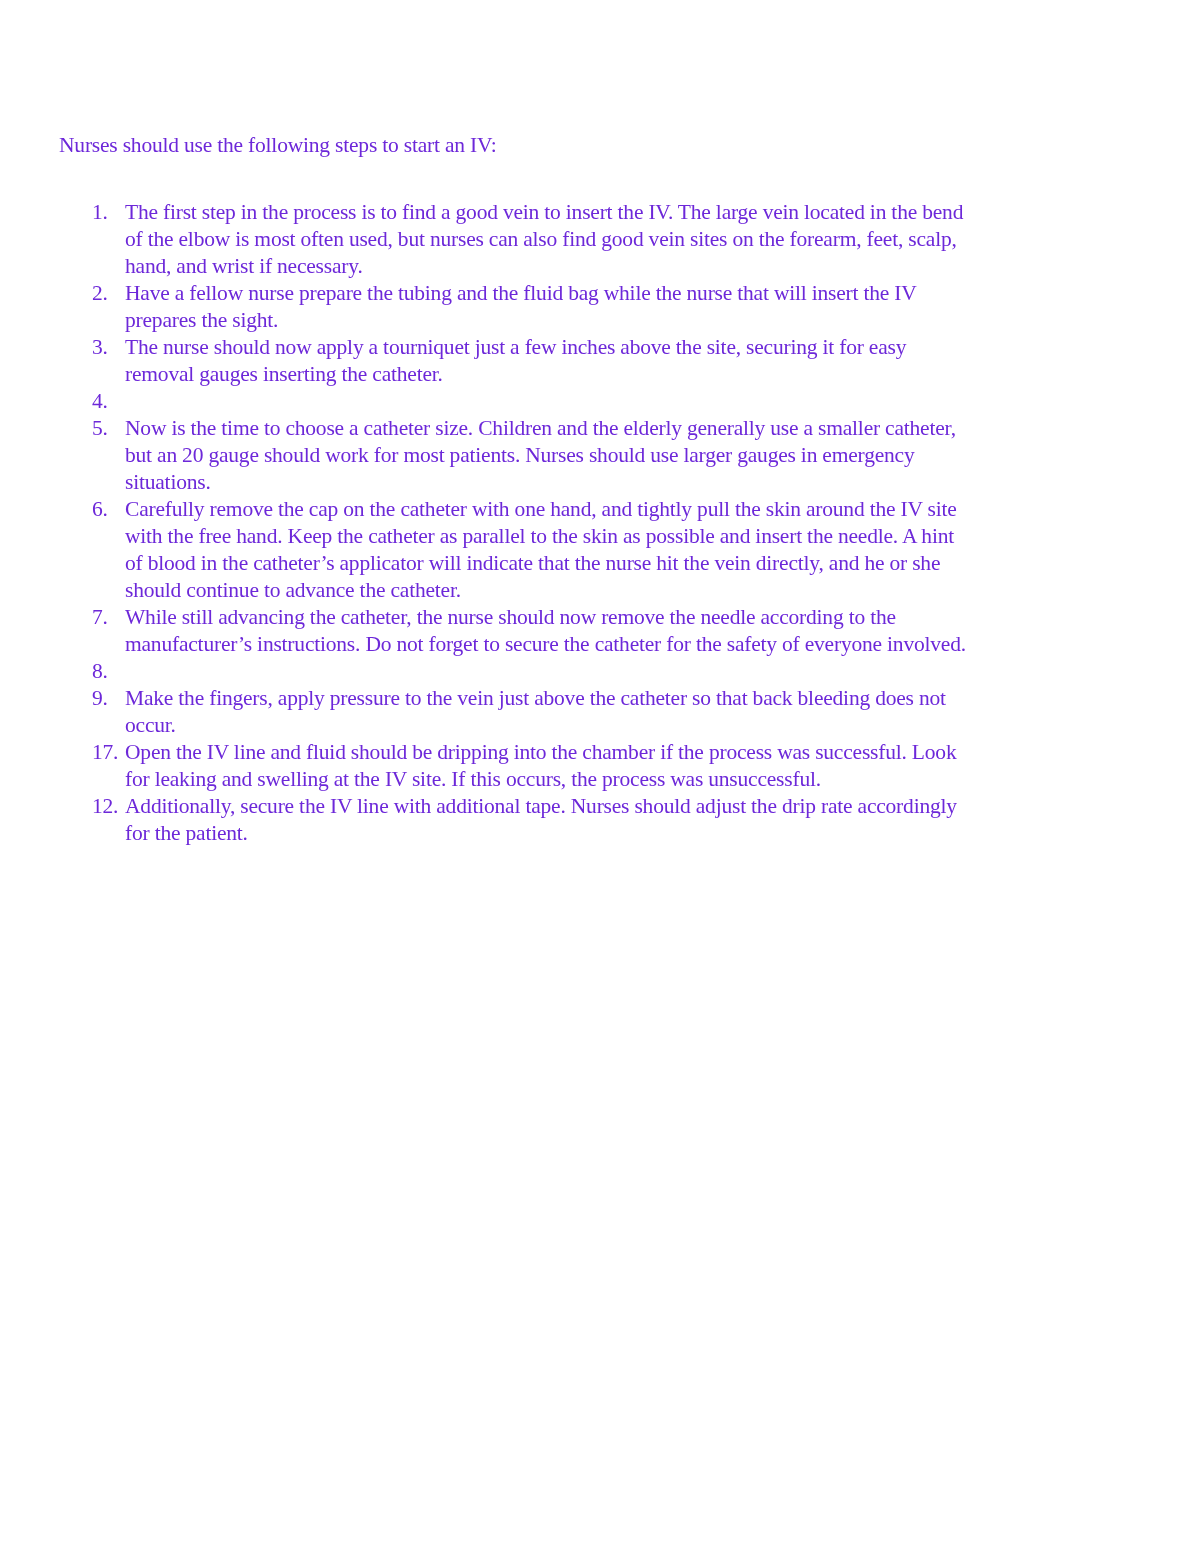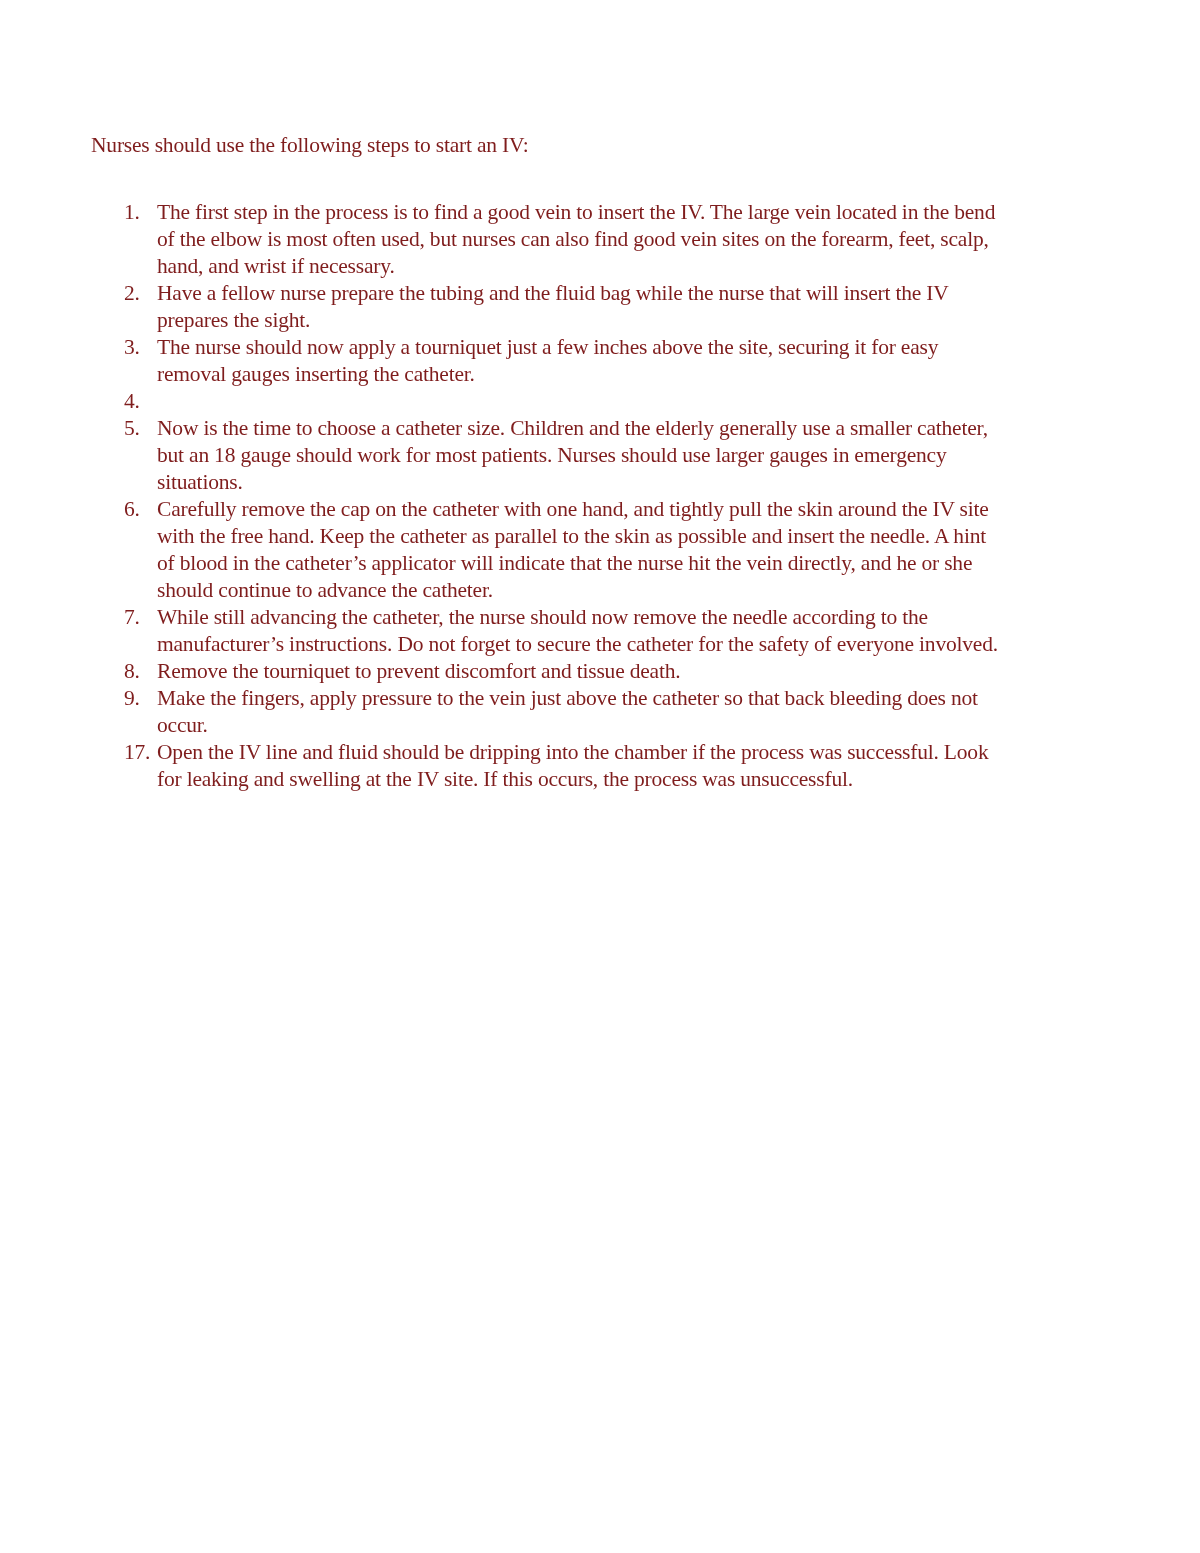--- a/index.html
+++ b/index.html
@@ -2,25 +2,25 @@
 <html><head>
 <meta charset="utf-8">
 <style>
   html, body { margin: 0; padding: 0; background: #ffffff; }
   .page {
     position: relative;
     width: 1200px;
     height: 1383px;
     background: #ffffff;
     box-sizing: border-box;
-    padding: 132px 145px 0 91px;
+    padding: 132px 145px 0 59px;
     font-family: "Liberation Serif", "DejaVu Serif", serif;
     font-size: 21.5px;
     line-height: 27px;
-    color: #7f1d1d;
+    color: #6d28d9;
     letter-spacing: -0.2px;
     overflow: hidden;
   }
   .intro {
     margin: 0 0 40px 0;
     max-width: 920px;
   }
   .steps { }
   .step { display: flex; }
   .num {
@@ -49,36 +49,39 @@
     </div>
     <div class="step">
       <span class="num">3.</span>
       <span class="txt">The nurse should now apply a tourniquet just a few inches above the site, securing it for easy removal gauges inserting the catheter.</span>
     </div>
     <div class="step">
       <span class="num">4.</span>
     </div>
     <div class="step">
       <span class="num">5.</span>
-      <span class="txt">Now is the time to choose a catheter size. Children and the elderly generally use a smaller catheter, but an 18 gauge should work for most patients. Nurses should use larger gauges in emergency situations.</span>
+      <span class="txt">Now is the time to choose a catheter size. Children and the elderly generally use a smaller catheter, but an 20 gauge should work for most patients. Nurses should use larger gauges in emergency situations.</span>
     </div>
     <div class="step">
       <span class="num">6.</span>
       <span class="txt">Carefully remove the cap on the catheter with one hand, and tightly pull the skin around the IV site with the free hand. Keep the catheter as parallel to the skin as possible and insert the needle. A hint of blood in the catheter’s applicator will indicate that the nurse hit the vein directly, and he or she should continue to advance the catheter.</span>
     </div>
     <div class="step">
       <span class="num">7.</span>
       <span class="txt">While still advancing the catheter, the nurse should now remove the needle according to the manufacturer’s instructions. Do not forget to secure the catheter for the safety of everyone involved.</span>
     </div>
     <div class="step">
       <span class="num">8.</span>
-      <span class="txt">Remove the tourniquet to prevent discomfort and tissue death.</span>
     </div>
     <div class="step">
       <span class="num">9.</span>
       <span class="txt">Make the fingers, apply pressure to the vein just above the catheter so that back bleeding does not occur.</span>
     </div>
     <div class="step">
       <span class="num">17.</span>
       <span class="txt">Open the IV line and fluid should be dripping into the chamber if the process was successful. Look for leaking and swelling at the IV site. If this occurs, the process was unsuccessful.</span>
     </div>
+    <div class="step">
+      <span class="num">12.</span>
+      <span class="txt">Additionally, secure the IV line with additional tape. Nurses should adjust the drip rate accordingly for the patient.</span>
+    </div>
   </div>
 </div>
 
 </body></html>

